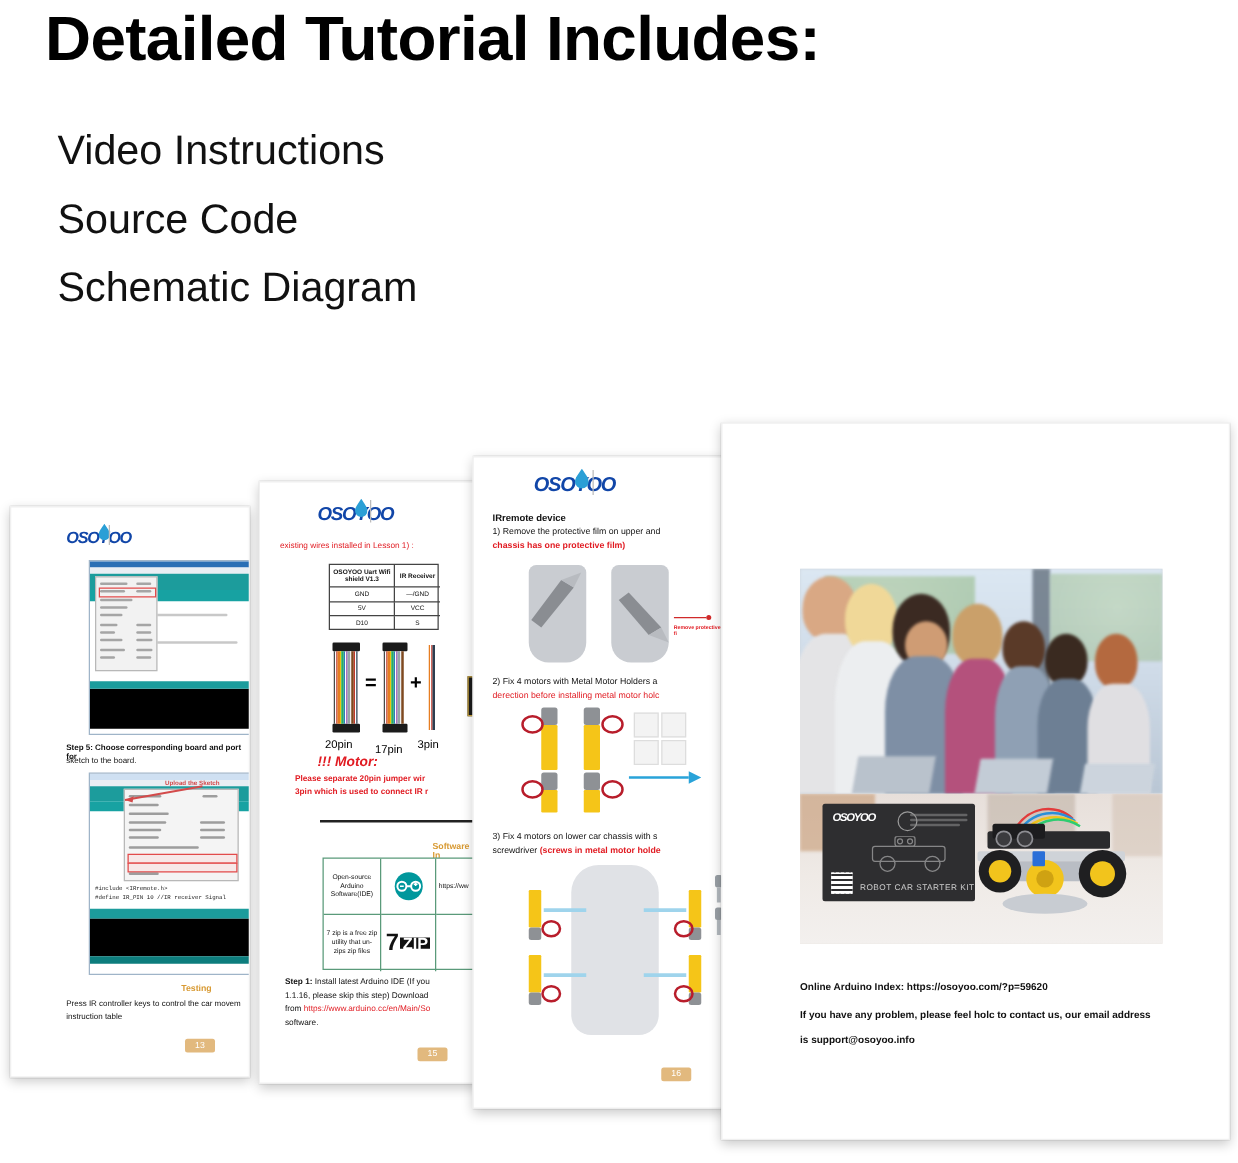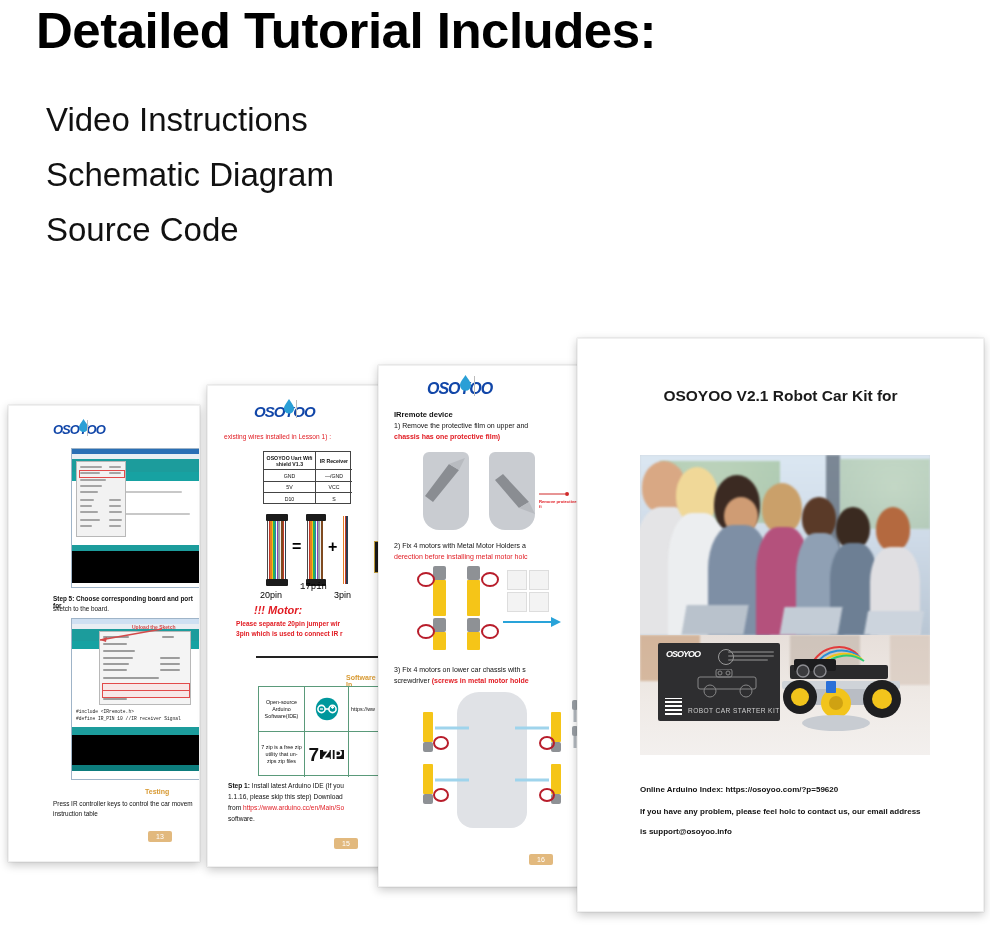--- a/index.html
+++ b/index.html
@@ -97,22 +97,22 @@
   #kit-box{position:absolute;background:#2e2e30;border-radius:2px;}
   #car-body{position:absolute;}
 </style>
 </head>
 <body>
 
 <div id="heading-block">
   <div id="page-title">Detailed Tutorial Includes:</div>
   <div id="feature-list">
     <div class="feature-item">Video Instructions</div>
+    <div class="feature-item">Source Code</div>
     <div class="feature-item">Schematic Diagram</div>
-    <div class="feature-item">Source Code</div>
   </div>
 </div>
 
 <div id="doc-stack">
 
   <div class="doc" style="left:8px;top:405px;width:190px;height:455px;">
     <div class="doc-inner">
 
       <div class="osoyoo" style="left:44px;top:16px;font-size:13px;">
         <span>OSOYOO</span>
@@ -264,21 +264,21 @@
       <div class="tiny" style="position:absolute;left:120px;top:152px;font-size:16px;font-weight:bold;color:#000;">+</div>
       <div class="cable" style="left:134px;top:128px;width:7px;height:72px;">
         <div class="wires" style="top:2px;bottom:2px;">
           <div class="wire" style="left:0;background:#e67e22;"></div>
           <div class="wire" style="left:1.6px;background:#c0392b;"></div>
           <div class="wire" style="left:3.2px;background:#2c3e50;"></div>
         </div>
       </div>
 
       <div class="tiny" style="position:absolute;left:52px;top:204px;font-size:9px;color:#000;">20pin</div>
-      <div class="tiny" style="position:absolute;left:92px;top:196px;font-size:9px;color:#000;font-family:Liberation Mono, monospace;">17pin</div>
+      <div class="tiny" style="position:absolute;left:92px;top:208px;font-size:9px;color:#000;">17pin</div>
       <div class="tiny" style="position:absolute;left:126px;top:204px;font-size:9px;color:#000;">3pin</div>
 
       <div style="position:absolute;left:166px;top:155px;width:9px;height:30px;background:#1a1a1a;border:1px solid #c8a23c;"></div>
 
       <div class="tiny red" style="position:absolute;left:46px;top:218px;font-size:11px;font-weight:bold;font-style:italic;">!!! Motor:</div>
       <div class="tiny red" style="position:absolute;left:28px;top:234px;font-size:6.6px;font-weight:bold;">Please separate 20pin jumper wir</div>
       <div class="tiny red" style="position:absolute;left:28px;top:244px;font-size:6.6px;font-weight:bold;">3pin which is used to connect IR r</div>
 
       <div style="position:absolute;left:48px;top:270px;width:128px;height:1.5px;background:#222;"></div>
 
@@ -417,21 +417,20 @@
       </div>
 
       <div class="pagenum" style="left:150px;top:488px;">16</div>
     </div>
   </div>
 
   <div class="doc" style="left:577px;top:338px;width:405px;height:572px;">
     <div class="doc-inner">
       <div style="position:absolute;left:24px;top:46px;width:357px;text-align:center;
                   font-size:15.5px;font-weight:bold;color:#1a1a1a;line-height:21px;">
-        <div>OSOYOO V2.1 Robot Car Kit for</div>
       </div>
 
       <div id="cover-photo" style="left:62px;top:116px;width:290px;height:180px;">
         <div class="blur" style="position:absolute;inset:0;background:linear-gradient(180deg,#dbe7f2 0%,#cfdbe8 45%,#b9c6d4 100%);"></div>
         <div class="blur" style="position:absolute;left:186px;top:0;width:14px;height:132px;background:#2e3b4a;opacity:.55;"></div>
         <div class="blur" style="position:absolute;left:20px;top:6px;width:120px;height:62px;background:radial-gradient(circle at 40% 40%, #9dbf7e, #7fae6a);opacity:.45;"></div>
         <div class="blur" style="position:absolute;left:200px;top:4px;width:90px;height:70px;background:radial-gradient(circle at 60% 40%, #a8c88a, #86ad72);opacity:.4;"></div>
 
         <div class="head blur" style="left:2px;top:6px;width:44px;height:52px;background:#d9a884;"></div>
         <div class="body-sh blur" style="left:-6px;top:52px;width:66px;height:128px;background:#e4e4e6;"></div>

